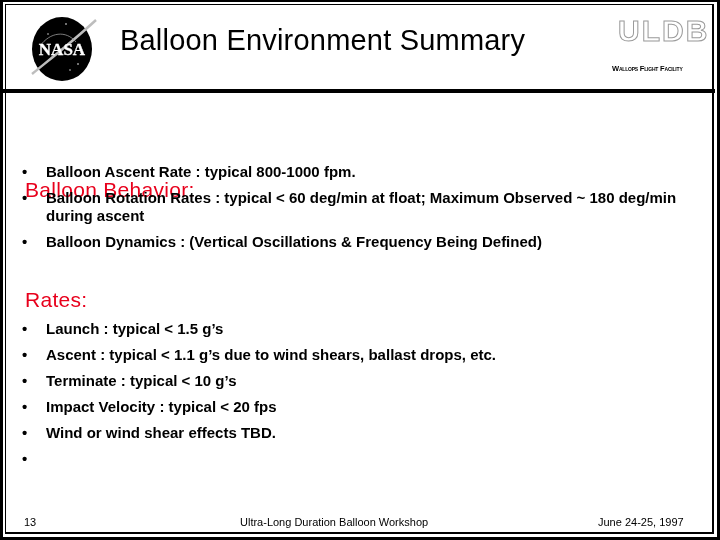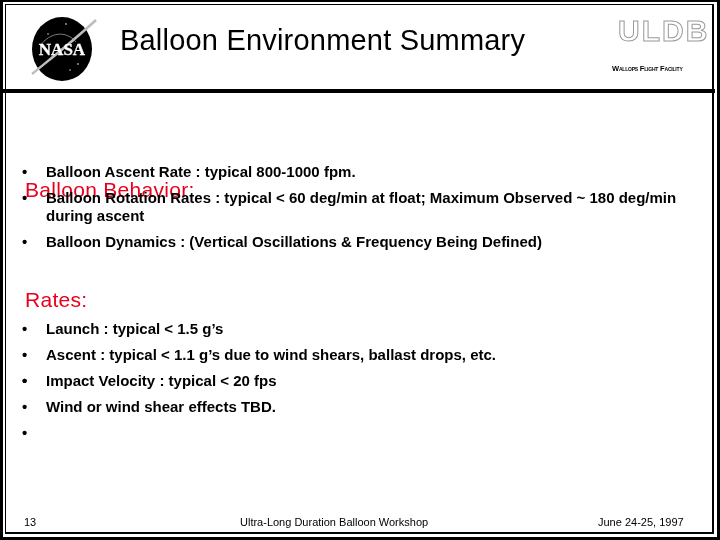--- a/index.html
+++ b/index.html
@@ -43,21 +43,21 @@
 <ul class="bullets" style="top:163px;">
   <li class="bullet"><span class="dot">•</span><span>Balloon Ascent Rate : typical 800-1000 fpm.</span></li>
   <li class="bullet"><span class="dot">•</span><span>Balloon Rotation Rates : typical &lt; 60 deg/min at float; Maximum Observed ~ 180 deg/min during ascent</span></li>
   <li class="bullet"><span class="dot">•</span><span>Balloon Dynamics : (Vertical Oscillations &amp; Frequency Being Defined)</span></li>
 </ul>
 
 <div class="section-title" style="top:288px;">Rates:</div>
 <ul class="bullets" style="top:320px;">
   <li class="bullet"><span class="dot">•</span><span>Launch : typical  &lt; 1.5 g’s</span></li>
   <li class="bullet"><span class="dot">•</span><span>Ascent : typical &lt; 1.1 g’s  due to wind shears, ballast drops,  etc.</span></li>
-  <li class="bullet"><span class="dot">•</span></li>
+  <li class="bullet"><span class="dot">•</span><span>Terminate : typical  &lt; 10 g’s</span></li>
   <li class="bullet"><span class="dot">•</span><span>Impact Velocity : typical &lt; 20 fps</span></li>
   <li class="bullet"><span class="dot">•</span><span>Wind or wind shear effects TBD.</span></li>
   <li class="bullet"><span class="dot">•</span></li>
 </ul>
 
 <div class="footer-item" style="left:24px;">13</div>
 <div class="footer-item" style="left:240px;">Ultra-Long Duration Balloon Workshop</div>
 <div class="footer-item" style="left:598px;">June 24-25, 1997</div>
 
 </body></html>

